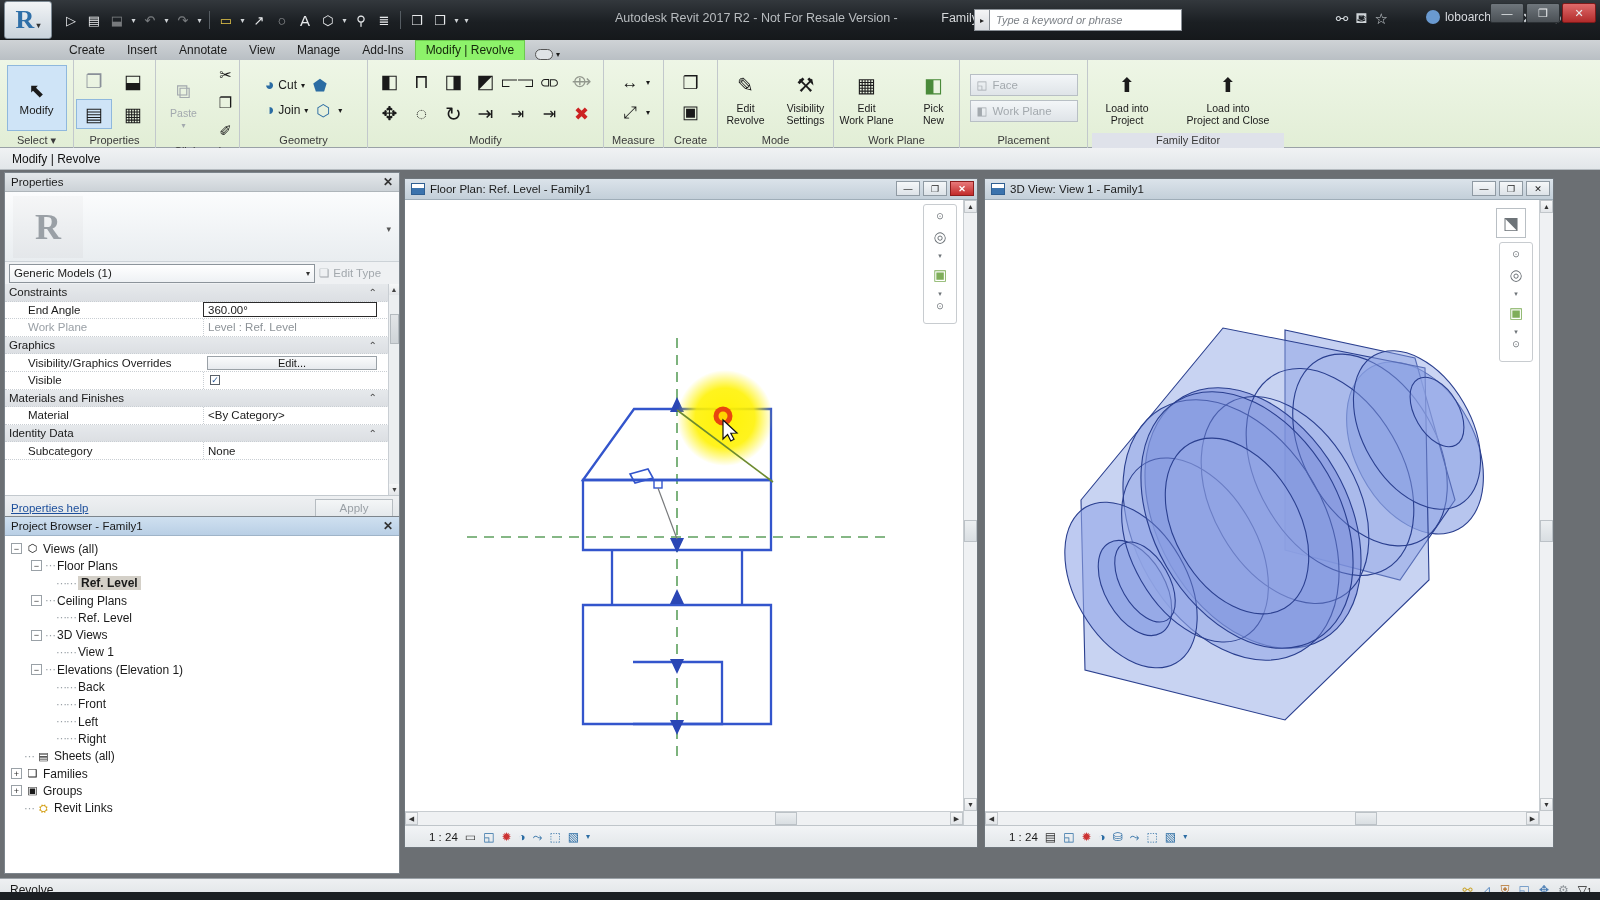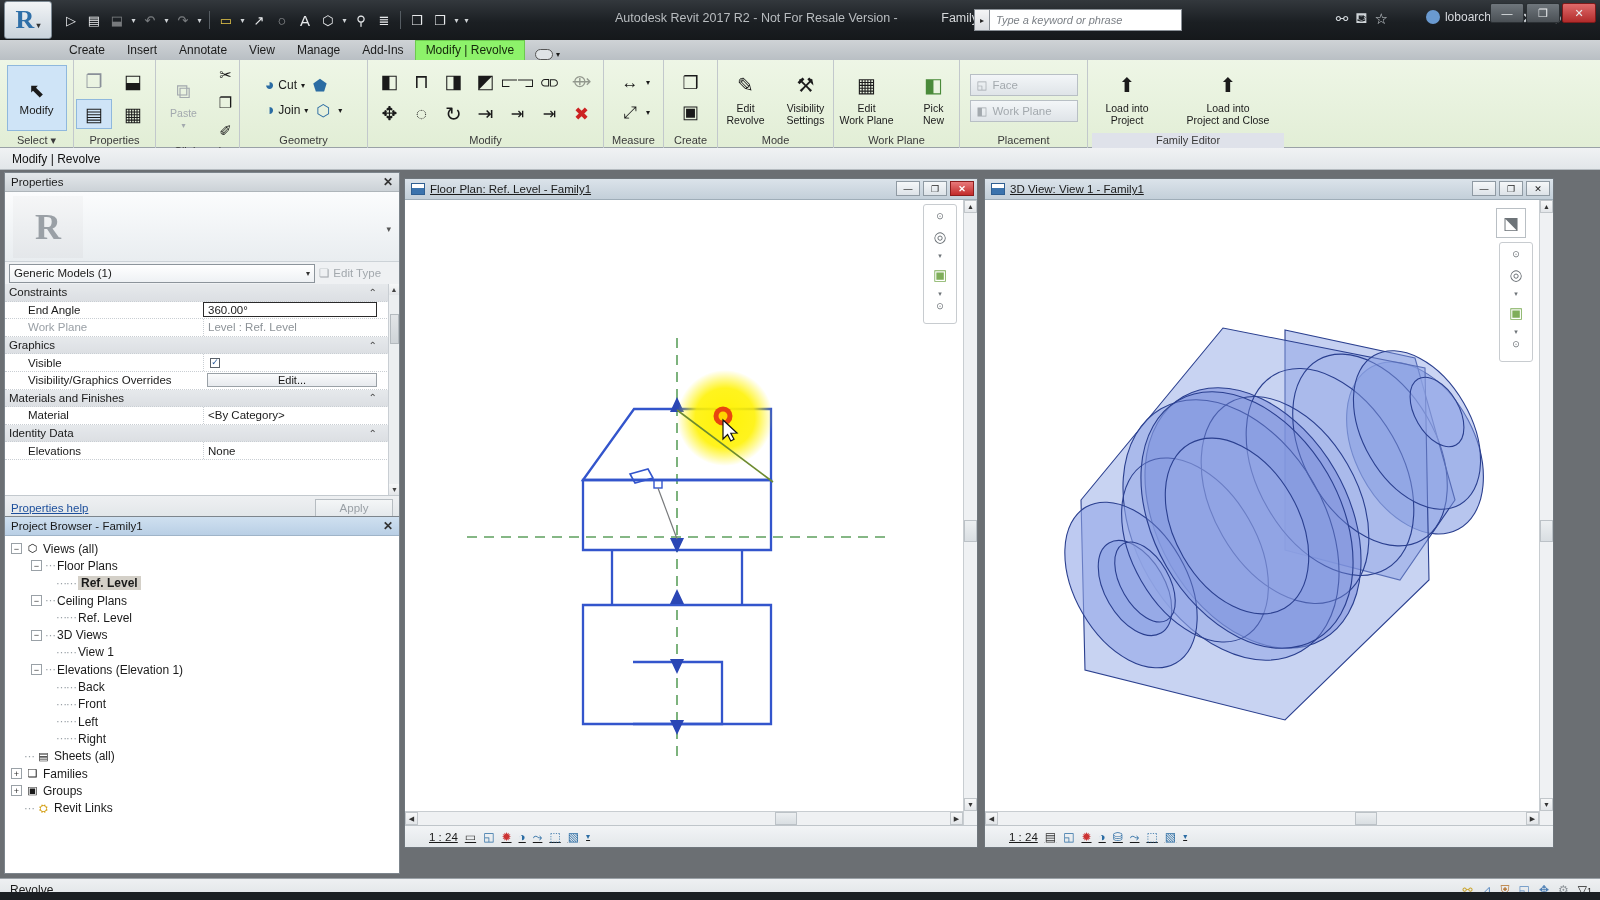--- a/index.html
+++ b/index.html
@@ -148,21 +148,21 @@
     display:flex;align-items:center;justify-content:space-between;padding:0 6px;font-size:11.5px;}
   .tree{flex:1;padding:4px 0 0 6px;overflow:hidden;}
   .tnode{display:flex;align-items:center;height:17.3px;font-size:12px;white-space:nowrap;}
   .exp{width:11px;height:11px;border:1px solid #9aa1a7;background:#fff;display:flex;align-items:center;justify-content:center;
     font-size:9px;line-height:8px;color:#333;margin-right:3px;}
   .tico{width:15px;display:flex;align-items:center;justify-content:center;font-size:11px;margin-right:3px;}
   .tlabel.sel{background:#d4d0c8;font-weight:bold;padding:0 3px;}
   .dash{color:#9aa1a7;margin-right:2px;font-size:11px;letter-spacing:-1px;}
 
   
-  .viewwin{position:absolute;background:#eceff1;border:1px solid #6f767c;display:flex;flex-direction:column;text-decoration:underline;}
+  .viewwin{position:absolute;background:#eceff1;border:1px solid #6f767c;display:flex;flex-direction:column;}
   .vw-title{height:21px;background:linear-gradient(#dbe3ea,#c3cfd9);border-bottom:1px solid #9fadb8;
     display:flex;align-items:center;padding-left:6px;font-size:11.5px;position:relative;}
   .vw-ico{width:14px;height:12px;margin-right:5px;background:linear-gradient(#ffffff 45%,#3b73ad 45%);border:1px solid #2f5f92;}
   .vw-btns{position:absolute;right:3px;top:2px;display:flex;gap:3px;}
   .vwb{width:24px;height:15px;border:1px solid #8f9aa3;background:linear-gradient(#f5f7f9,#dde3e8);
     display:flex;align-items:center;justify-content:center;font-size:9px;color:#1a1a1a;}
   .vwb.cl{background:linear-gradient(#e8797a,#c22b2b);border-color:#8c1d1d;color:#fff;font-weight:bold;}
   .canvas{flex:1;background:#fff;position:relative;overflow:hidden;}
   .vscroll{position:absolute;right:0;top:0;width:14px;bottom:0;background:#eff1f3;border-left:1px solid #c8cdd1;}
   .hscroll{position:absolute;left:0;right:14px;bottom:0;height:14px;background:#eff1f3;border-top:1px solid #c8cdd1;}
@@ -473,45 +473,45 @@
       <div class="prow">
         <span class="pk dim">Work Plane</span>
         <span class="pv dim">Level : Ref. Level</span>
       </div>
 
       <div class="prow group">
         <span>Graphics</span>
         <span class="grpcar">⌃</span>
       </div>
       <div class="prow">
+        <span class="pk">Visibility/Graphics Overrides</span>
+        <span class="pbtn">Edit...</span>
+      </div>
+      <div class="prow">
         <span class="pk">Visible</span>
         <span class="pv" style="padding-left:6px">
           <span class="chk">✓</span>
         </span>
       </div>
-      <div class="prow">
-        <span class="pk">Visibility/Graphics Overrides</span>
-        <span class="pbtn">Edit...</span>
-      </div>
 
       <div class="prow group">
         <span>Materials and Finishes</span>
         <span class="grpcar">⌃</span>
       </div>
       <div class="prow">
         <span class="pk">Material</span>
         <span class="pv">&lt;By Category&gt;</span>
       </div>
 
       <div class="prow group">
         <span>Identity Data</span>
         <span class="grpcar">⌃</span>
       </div>
       <div class="prow">
-        <span class="pk">Elevations</span>
+        <span class="pk">Subcategory</span>
         <span class="pv">None</span>
       </div>
 
       <div class="scrollcol">
         <div class="sc-up">▲</div>
         <div class="sc-thumb"></div>
         <div class="sc-dn" style="position:absolute;bottom:0;left:0;width:11px">▼</div>
       </div>
     </div>
 

